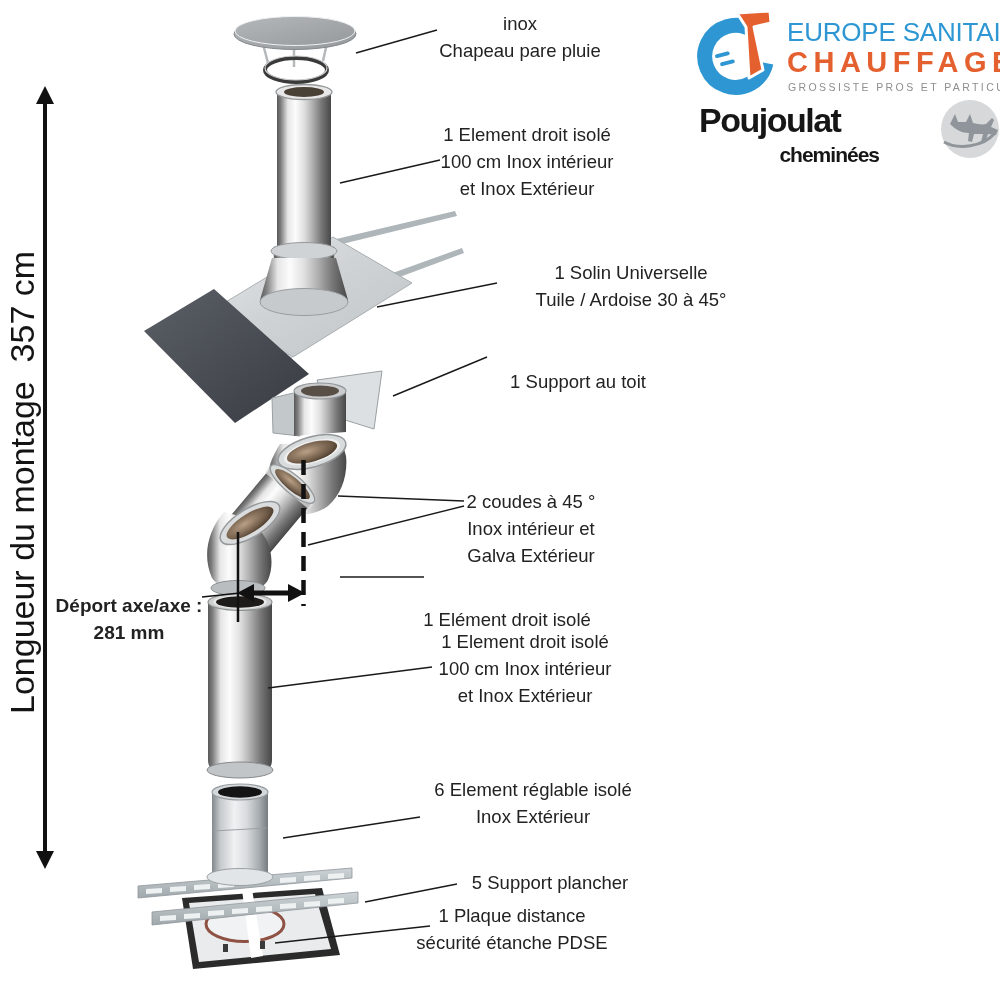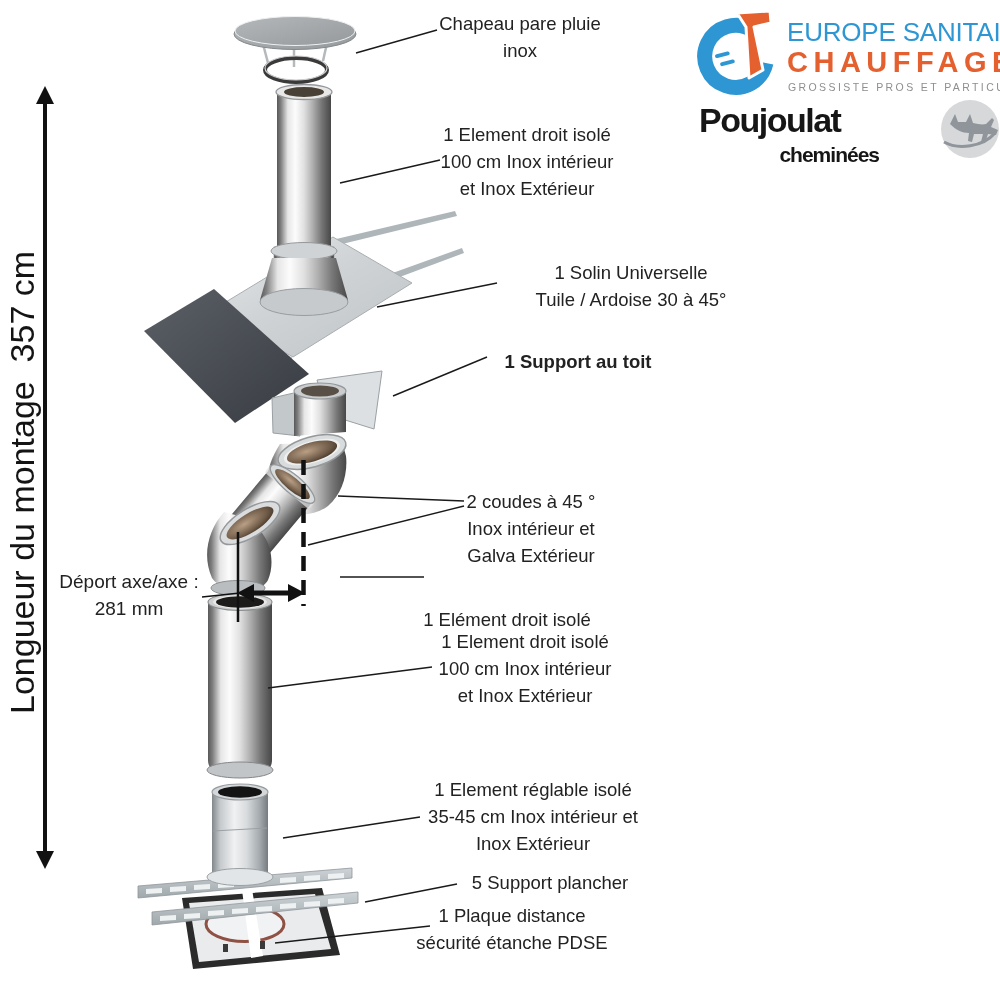--- a/index.html
+++ b/index.html
@@ -8,22 +8,22 @@
   #scene{position:absolute;left:0;top:0;width:1000px;height:1000px;}
 
   .label{position:absolute;transform:translateX(-50%);text-align:center;
          font-size:18.5px;line-height:27px;color:#222;white-space:nowrap;}
   .label span{display:block;}
 
   .length-label{position:absolute;left:1px;top:714px;transform:rotate(-90deg);
         transform-origin:left top;font-size:34px;line-height:42px;color:#141414;
         white-space:pre;}
 
-  .offset-label{position:absolute;left:129px;top:568px;transform:translateX(-50%);
-        text-align:center;font-size:19px;line-height:27px;color:#222;white-space:nowrap;}
+  .offset-label{position:absolute;left:129px;top:592px;transform:translateX(-50%);
+        text-align:center;font-size:19px;line-height:27px;color:#222;white-space:nowrap;font-weight:bold;}
   .offset-label span{display:block;}
 
   
   .brand-text{position:absolute;white-space:nowrap;}
   .esc-line1{left:787px;top:17px;font-size:26px;font-weight:500;color:#2E97D3;letter-spacing:-0.2px;}
   .esc-line2{left:787px;top:46px;font-size:29px;font-weight:600;color:#E4602F;letter-spacing:5.5px;}
   .esc-line3{left:788px;top:81px;font-size:10.5px;font-weight:500;color:#8E8E8E;letter-spacing:2.4px;}
   .pj-line1{left:633px;top:95px;width:246px;text-align:right;font-size:21px;font-weight:700;
             color:#161616;letter-spacing:-1px;margin-top:48px;}
   .pj-line2{left:699px;top:101px;font-size:34px;font-weight:700;color:#161616;letter-spacing:-1.5px;}
@@ -242,51 +242,50 @@
 </svg>
 
 <div class="length-label">Longueur du montage  357 cm</div>
 
 <div class="offset-label">
   <span>Déport axe/axe :</span>
   <span>281 mm</span>
 </div>
 
 <div class="label" style="left:520px;top:10px;">
-  <span>Chapeau pare pluie</span>
-    <span>inox</span>
+  <span>inox</span>
+    <span>Chapeau pare pluie</span>
 </div>
 <div class="label" style="left:527px;top:121px;">
   <span>1 Element droit isolé</span>
     <span>100 cm Inox intérieur</span>
     <span>et Inox Extérieur</span>
 </div>
 <div class="label" style="left:590px;top:259px;margin-left:41px;">
   <span>1 Solin Universelle</span>
     <span>Tuile / Ardoise 30 à 45°</span>
 </div>
-<div class="label" style="left:578px;top:348px;font-weight:bold;">
+<div class="label" style="left:578px;top:368px;">
   <span>1 Support au toit</span>
 </div>
 <div class="label" style="left:531px;top:488px;">
   <span>2 coudes à 45 °</span>
     <span>Inox intérieur et</span>
     <span>Galva Extérieur</span>
 </div>
 <div class="label" style="left:507px;top:563px;margin-top:43px;">
   <span>1 Elément droit isolé</span>
 </div>
 <div class="label" style="left:525px;top:628px;">
   <span>1 Element droit isolé</span>
     <span>100 cm Inox intérieur</span>
     <span>et Inox Extérieur</span>
 </div>
 <div class="label" style="left:533px;top:776px;">
-  <span>1 Element réglable isolé</span>
-    <span>35-45 cm Inox intérieur et</span>
+  <span>6 Element réglable isolé</span>
     <span>Inox Extérieur</span>
 </div>
 <div class="label" style="left:550px;top:869px;">
   <span>5 Support plancher</span>
 </div>
 <div class="label" style="left:512px;top:902px;">
   <span>1 Plaque distance</span>
     <span>sécurité étanche PDSE</span>
 </div>
 

